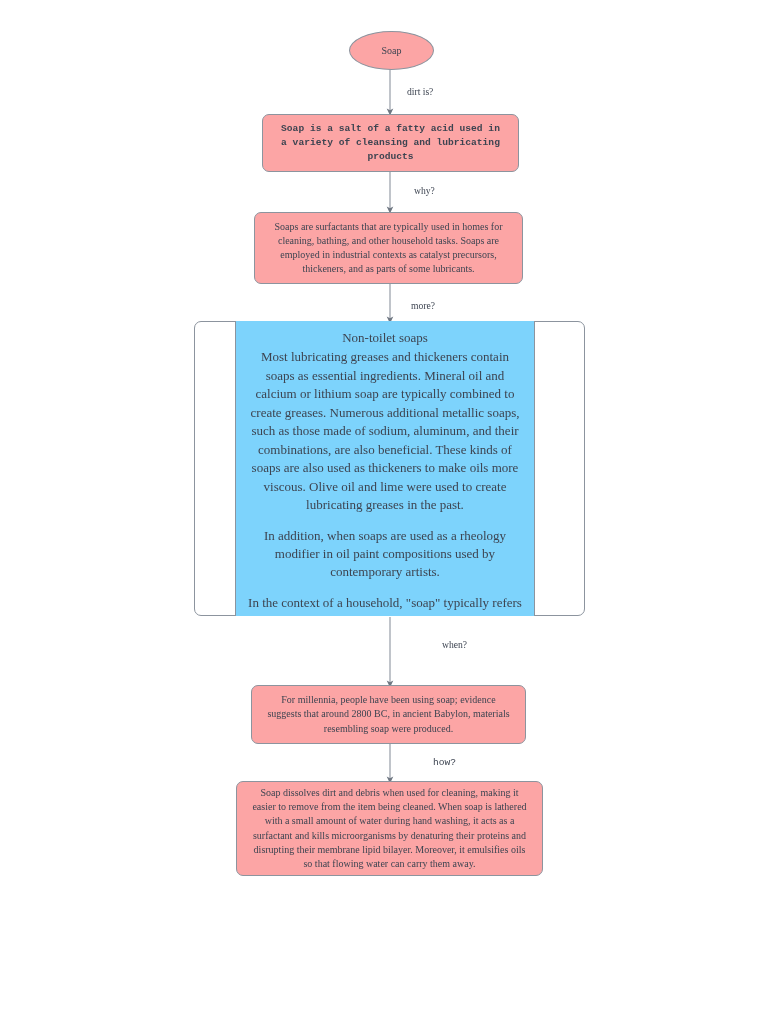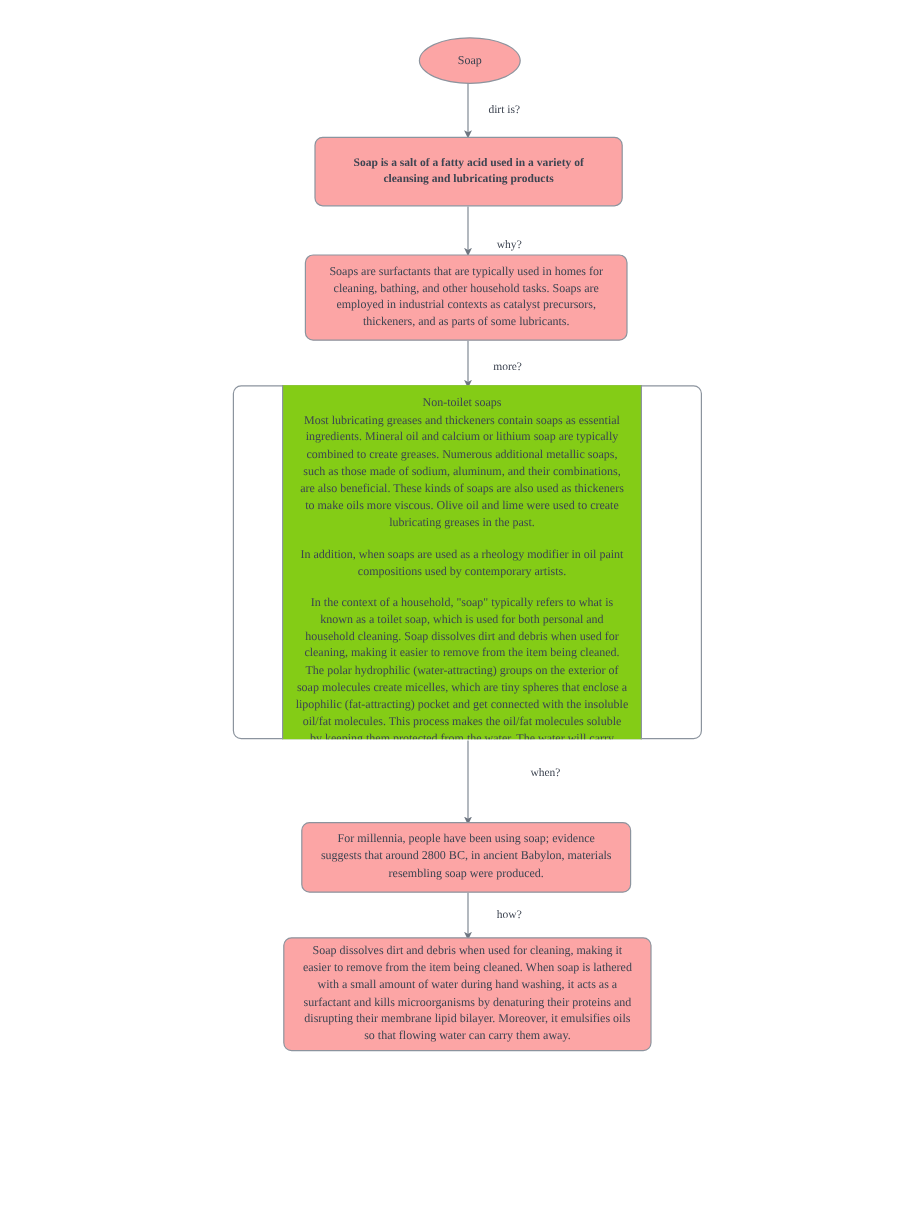--- a/index.html
+++ b/index.html
@@ -38,21 +38,21 @@
   .start-node {
     border-radius: 50%;
     font-family: "Liberation Serif", serif;
     font-size: 10px;
   }
   .box-text {
     padding: 0 14px;
     line-height: 1.32;
   }
   .def-box {
-    font-family: Liberation Serif, serif;
+    font-family: Liberation Mono, monospace;
     font-weight: bold;
     font-size: 9.6px;
     line-height: 1.45;
   }
   .serif-box {
     font-family: "Liberation Serif", serif;
     font-size: 10px;
     line-height: 1.42;
   }
   .big-outer {
@@ -60,23 +60,23 @@
     box-sizing: border-box;
     border: 1px solid #8c949e;
     border-radius: 7px;
     background: #ffffff;
   }
   .big-inner {
     position: absolute;
     box-sizing: border-box;
     border-left: 1px solid #8c949e;
     border-right: 1px solid #8c949e;
-    background: #84cc16;
+    background: #7dd3fc;
     font-family: "Liberation Serif", serif;
-    font-size: 10px;
+    font-size: 13px;
     line-height: 1.42;
     text-align: center;
     color: #3d4451;
     padding: 8px 10px;
     overflow: hidden;
   }
   .sect-head {
     margin: 0 0 1px 0;
   }
   .sect-body {
@@ -121,21 +121,21 @@
   <div class="node start-node" style="left:349px; top:31px; width:85px; height:39px;">
     <span>Soap</span>
   </div>
 
   <div class="edge-label" style="left:407px; top:86px;">dirt is?</div>
 
   <div class="node rounded box-text def-box" style="left:262px; top:114px; width:257px; height:58px;">
     <span>Soap is a salt of a fatty acid used in a variety of cleansing and lubricating products</span>
   </div>
 
-  <div class="edge-label" style="left:414px; top:199px;">why?</div>
+  <div class="edge-label" style="left:414px; top:185px;">why?</div>
 
   <div class="node rounded box-text serif-box" style="left:254px; top:212px; width:269px; height:72px;">
     <span>Soaps are surfactants that are typically used in homes for cleaning, bathing, and other household tasks. Soaps are employed in industrial contexts as catalyst precursors, thickeners, and as parts of some lubricants.</span>
   </div>
 
   <div class="edge-label" style="left:411px; top:300px;">more?</div>
 
   <div class="big-outer" style="left:194px; top:321px; width:391px; height:295px;"></div>
 
   <div class="big-inner" style="left:235px; top:321px; width:300px; height:295px;">
@@ -146,19 +146,19 @@
     <div class="para-gap"></div>
     <div class="sect-body">In the context of a household, "soap" typically refers to what is known as a toilet soap, which is used for both personal and household cleaning. Soap dissolves dirt and debris when used for cleaning, making it easier to remove from the item being cleaned. The polar hydrophilic (water-attracting) groups on the exterior of soap molecules create micelles, which are tiny spheres that enclose a lipophilic (fat-attracting) pocket and get connected with the insoluble oil/fat molecules. This process makes the oil/fat molecules soluble by keeping them protected from the water. The water will carry anything soluble away with it.</div>
   </div>
 
   <div class="edge-label" style="left:442px; top:639px;">when?</div>
 
   <div class="node rounded box-text serif-box" style="left:251px; top:685px; width:275px; height:59px;text-align:center;">
     <span>For millennia, people have been using soap; evidence suggests that around 2800 BC, in ancient Babylon, materials resembling soap were produced.</span>
   </div>
 
-  <div class="edge-label" style="left:414px; top:757px;">how?</div>
+  <div class="edge-label" style="left:433px; top:757px;font-family:Liberation Mono, monospace;">how?</div>
 
   <div class="node rounded box-text serif-box" style="left:236px; top:781px; width:307px; height:95px;">
     <span>Soap dissolves dirt and debris when used for cleaning, making it easier to remove from the item being cleaned. When soap is lathered with a small amount of water during hand washing, it acts as a surfactant and kills microorganisms by denaturing their proteins and disrupting their membrane lipid bilayer. Moreover, it emulsifies oils so that flowing water can carry them away.</span>
   </div>
 
 </div>
 
 </body></html>

